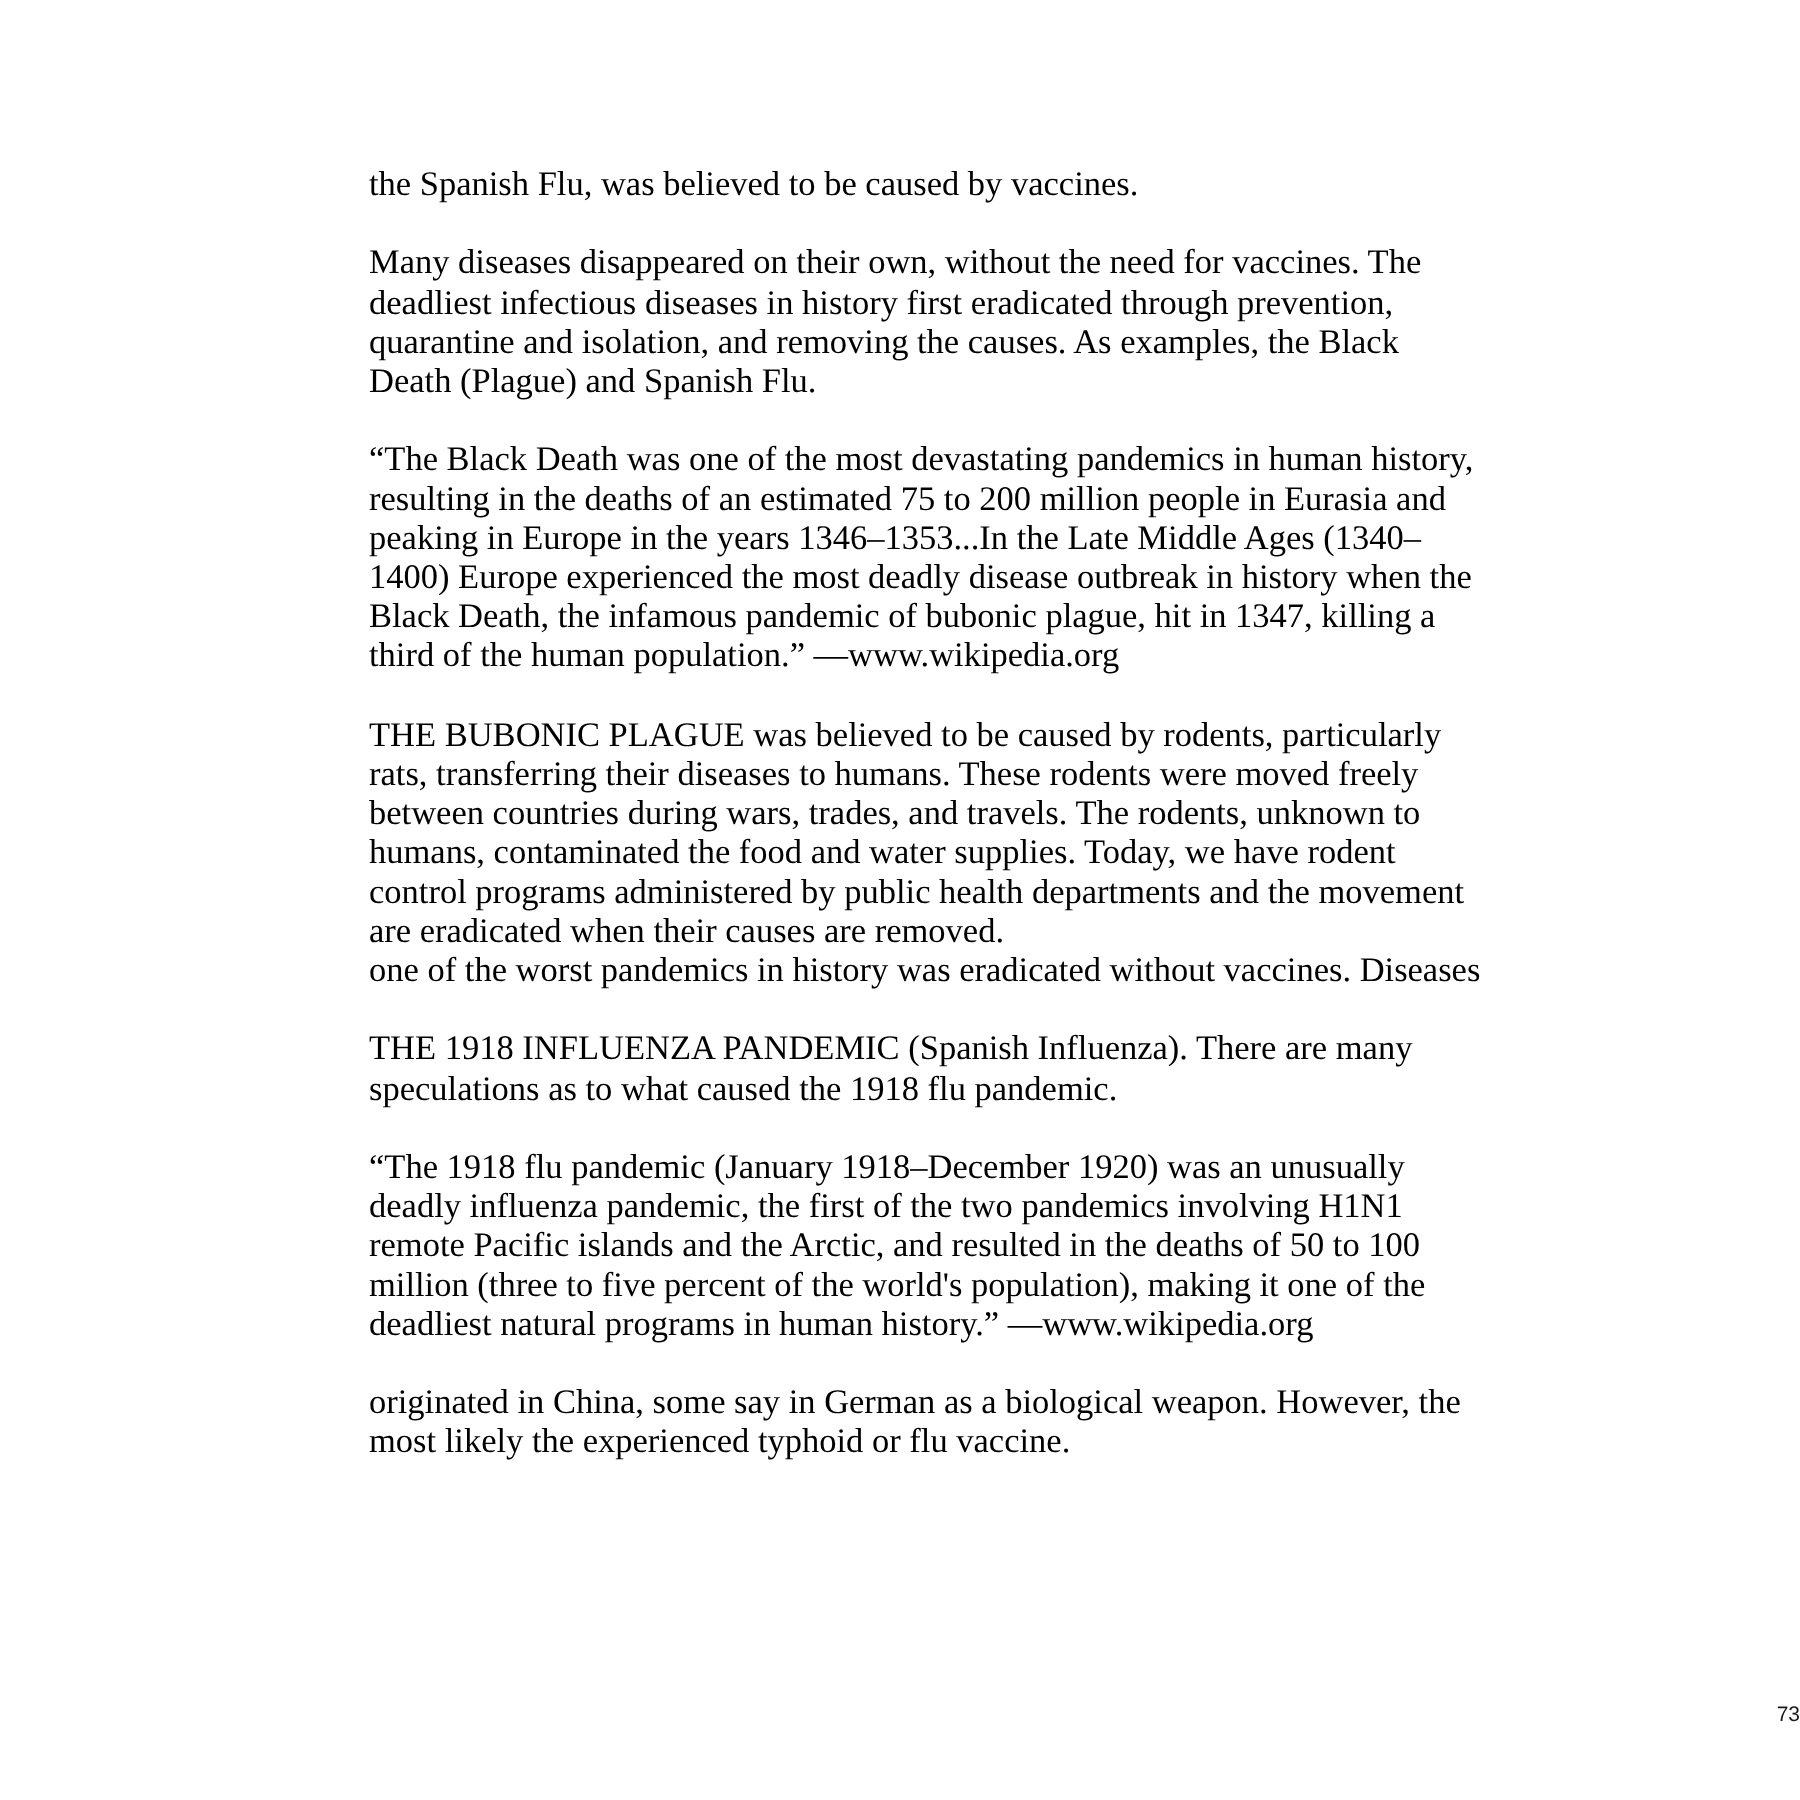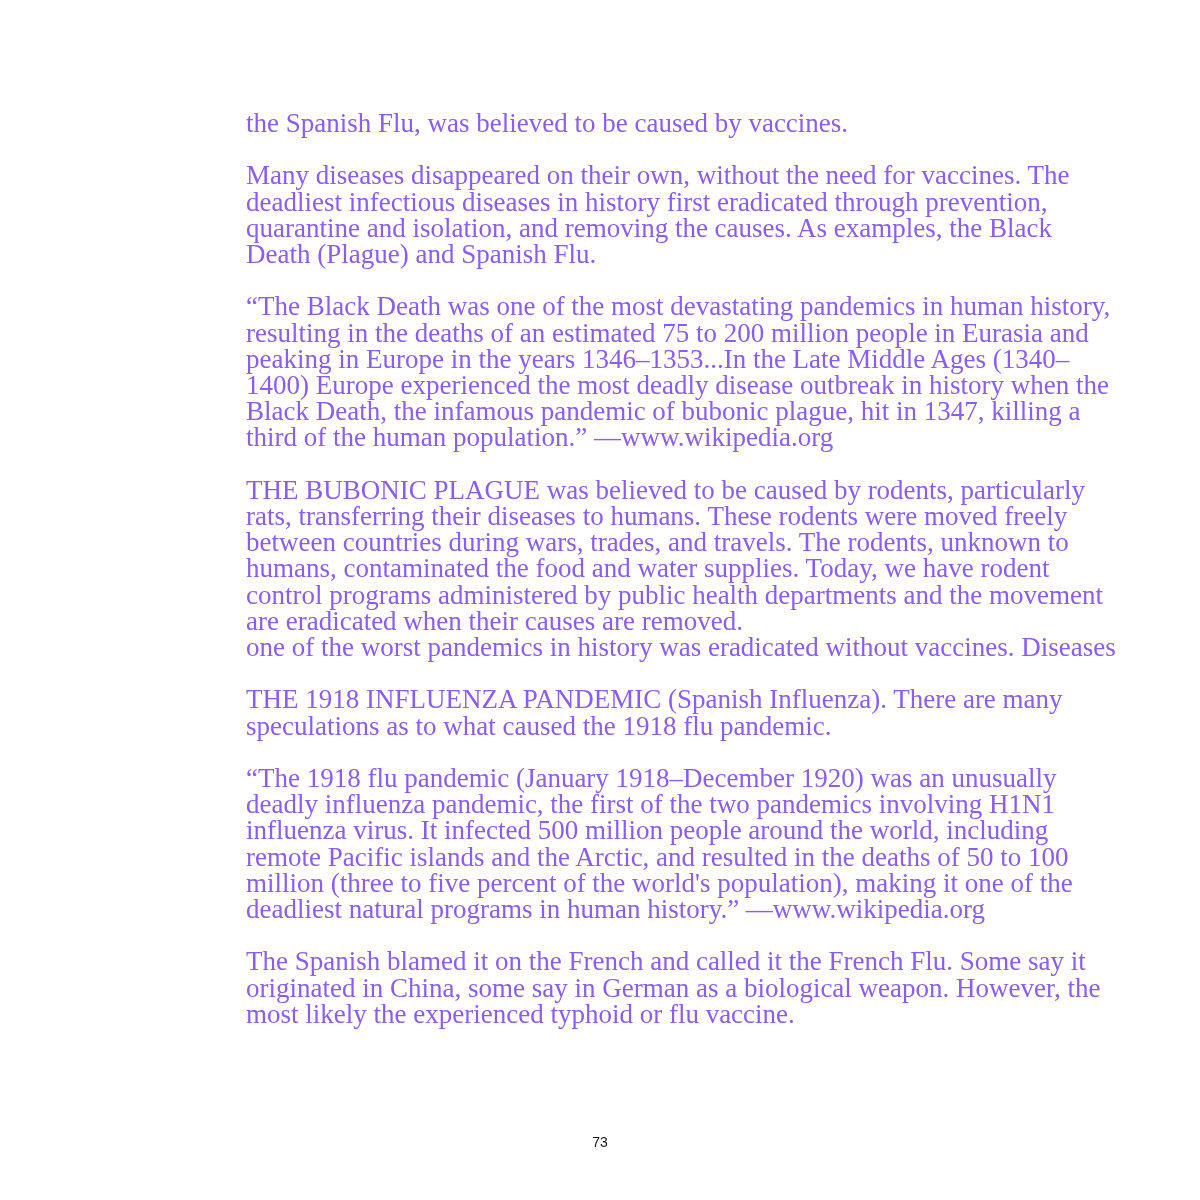--- a/index.html
+++ b/index.html
@@ -20,37 +20,37 @@
       width: 1200px;
       height: 1200px;
       background: #ffffff;
     }
     .text-block {
       position: absolute;
       left: 246px;
       top: 110px;
       width: 740px;
       font-family: "Liberation Serif", serif;
-      font-size: 27px;
+      font-size: 23px;
       line-height: 26.2px;
-      color: #8b5cf6;
+      color: #000000;
     }
     .para {
       margin: 0 0 26.2px 0;
     }
     .line {
       display: block;
       white-space: nowrap;
     }
     .page-number {
       position: absolute;
       left: 0;
       width: 1200px;
       top: 1134px;
-      text-align: center;
+      text-align: right;
       font-family: "Liberation Sans", sans-serif;
       font-size: 14px;
       color: #1a1a1a;
     }
   </style>
 </head>
 <body>
 
 <div class="page">
   <div class="text-block">
@@ -86,28 +86,26 @@
     </p>
 
     <p class="para">
       <span class="line">THE 1918 INFLUENZA PANDEMIC (Spanish Influenza). There are many</span>
       <span class="line">speculations as to what caused the 1918 flu pandemic.</span>
     </p>
 
     <p class="para">
       <span class="line">“The 1918 flu pandemic (January 1918–December 1920) was an unusually</span>
       <span class="line">deadly influenza pandemic, the first of the two pandemics involving H1N1</span>
-      <span class="line">influenza virus. It infected 500 million people around the world, including</span>
       <span class="line">remote Pacific islands and the Arctic, and resulted in the deaths of 50 to 100</span>
       <span class="line">million (three to five percent of the world's population), making it one of the</span>
       <span class="line">deadliest natural programs in human history.” —www.wikipedia.org</span>
     </p>
 
     <p class="para">
-      <span class="line">The Spanish blamed it on the French and called it the French Flu. Some say it</span>
       <span class="line">originated in China, some say in German as a biological weapon. However, the</span>
       <span class="line">most likely the experienced typhoid or flu vaccine.</span>
     </p>
 
   </div>
 
   <div class="page-number">73</div>
 </div>
 
 </body></html>

